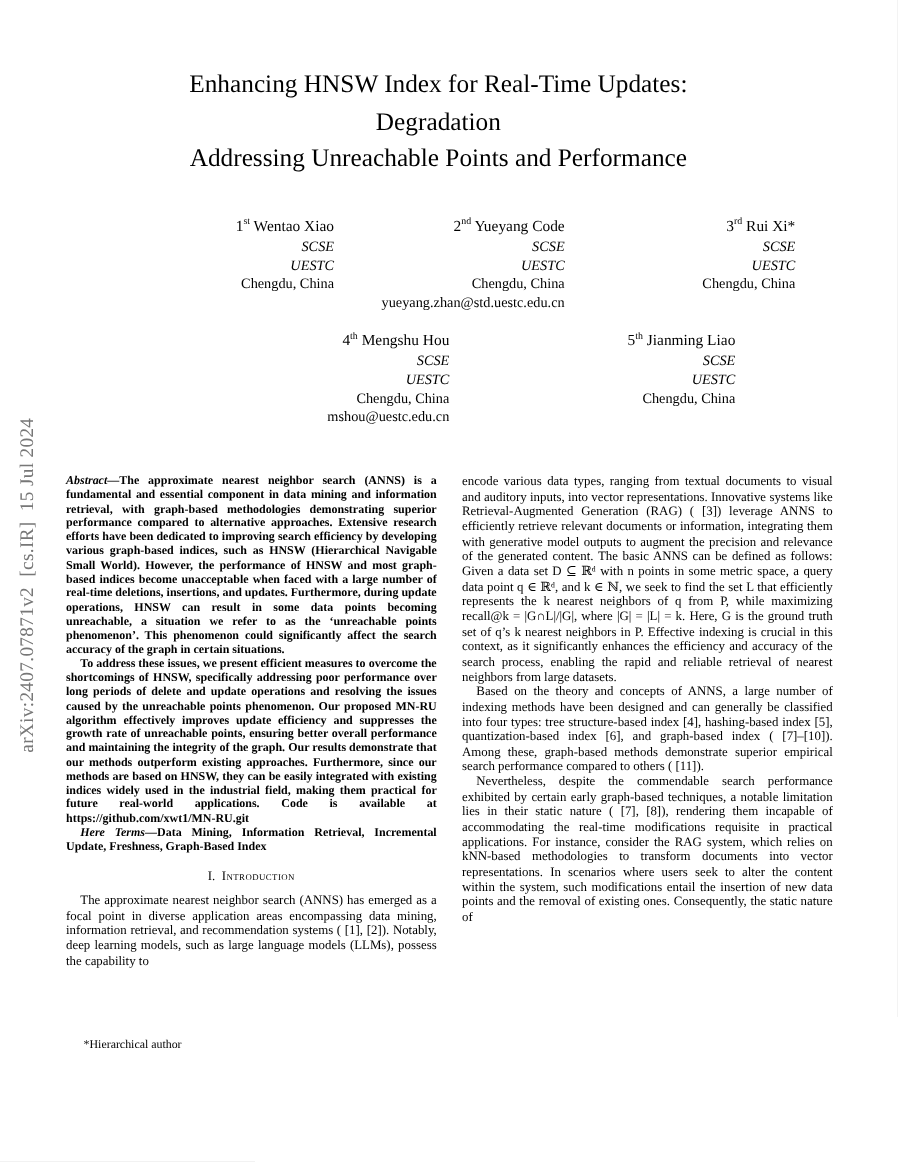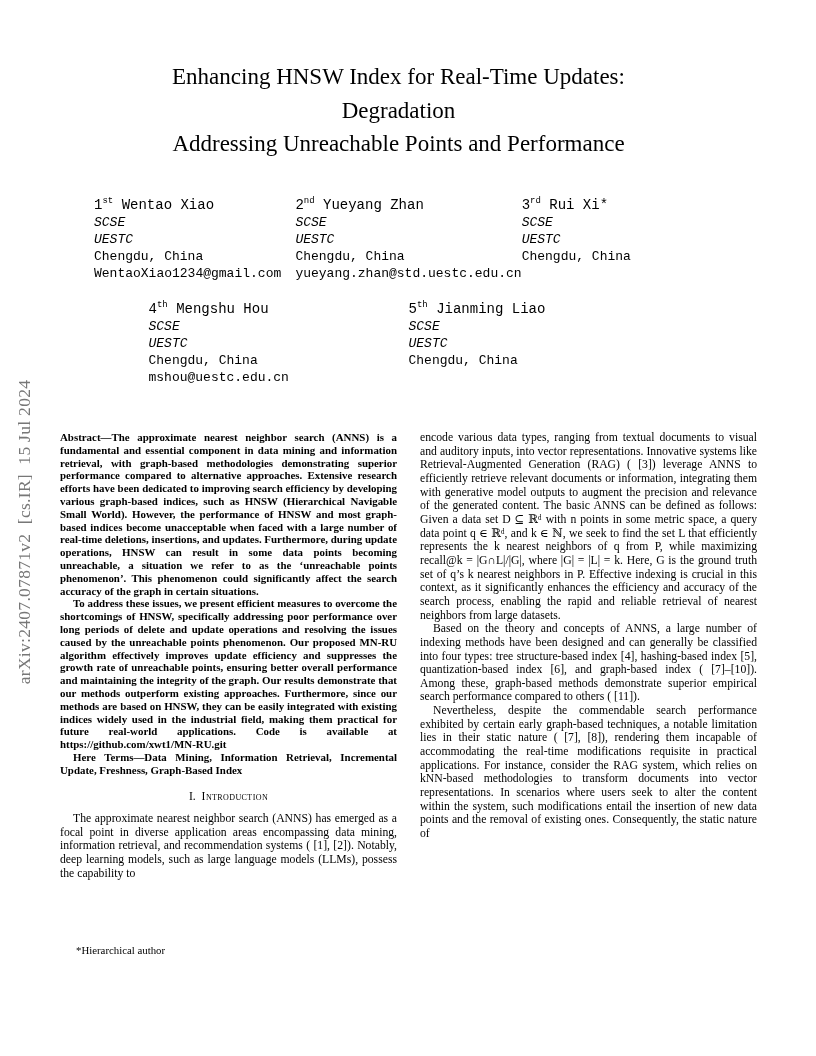--- a/index.html
+++ b/index.html
@@ -46,24 +46,23 @@
   .authors-row {
     position: absolute;
     left: 60px;
     width: 697px;
     display: flex;
   }
   .authors-row.row1 { top: 193px; padding: 0 34px; width: 629px; }
   .authors-row.row2 { top: 297px; justify-content: center; }
   .author-card {
     flex: 1 1 0;
-    text-align: left;
+    text-align: right;
     font-size: 13px;
     line-height: 17px;
-    font-family: Liberation Mono, monospace;
   }
   .authors-row.row2 .author-card { flex: 0 0 260px; }
   .author-name { font-size: 14px; }
   .author-name sup { font-size: 9px; }
   .author-affil { font-style: italic; }
 
   
   .columns {
     position: absolute;
     top: 431px;
@@ -74,21 +73,21 @@
   }
   .col { width: 337px; }
 
   p { margin: 0; text-align: justify; }
   .abstract-par {
     font-weight: bold;
     font-size: 10.9px;
     line-height: 12.8px;
   }
   .indent { text-indent: 13px; }
-  .lead-label { }
+  .lead-label { font-style: italic; }
   .repo-url { font-weight: bold; color: #000; text-decoration: none; }
 
   .section-heading {
     text-align: center;
     font-size: 12px;
     margin: 13px 0 9px 0;
     text-indent: 0;
   }
   .section-heading .sc { font-variant: small-caps; letter-spacing: 0.4px; }
 
@@ -116,24 +115,23 @@
     <div>Degradation</div>
     <div>Addressing Unreachable Points and Performance</div>
   </div>
 
   <div class="authors-row row1">
     <div class="author-card">
       <div class="author-name"><span>1</span><sup>st</sup> <span>Wentao Xiao</span></div>
       <div class="author-affil">SCSE</div>
       <div class="author-affil">UESTC</div>
       <div>Chengdu, China</div>
-      <div>WentaoXiao1234@gmail.com</div>
     </div>
     <div class="author-card">
-      <div class="author-name"><span>2</span><sup>nd</sup> <span>Yueyang Zhan</span></div>
+      <div class="author-name"><span>2</span><sup>nd</sup> <span>Yueyang Code</span></div>
       <div class="author-affil">SCSE</div>
       <div class="author-affil">UESTC</div>
       <div>Chengdu, China</div>
       <div>yueyang.zhan@std.uestc.edu.cn</div>
     </div>
     <div class="author-card">
       <div class="author-name"><span>3</span><sup>rd</sup> <span>Rui Xi*</span></div>
       <div class="author-affil">SCSE</div>
       <div class="author-affil">UESTC</div>
       <div>Chengdu, China</div>

